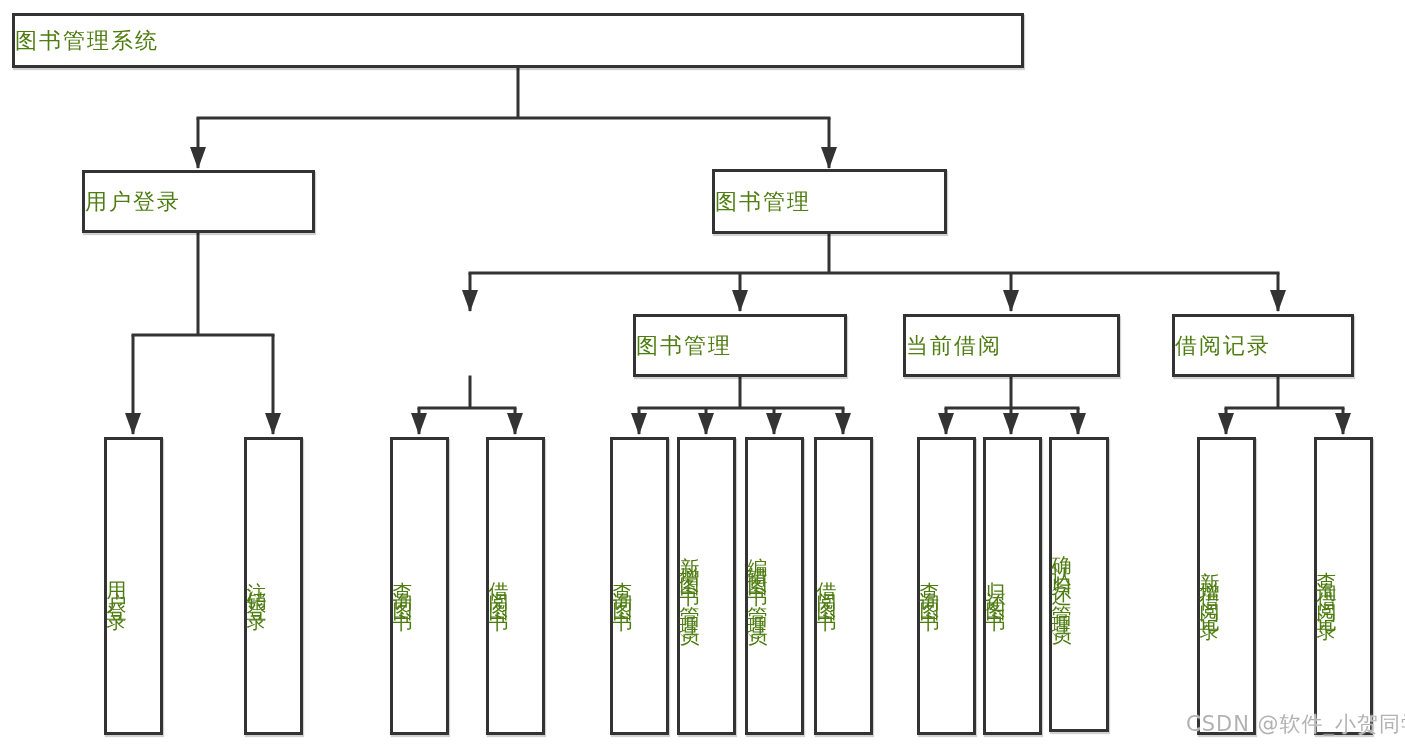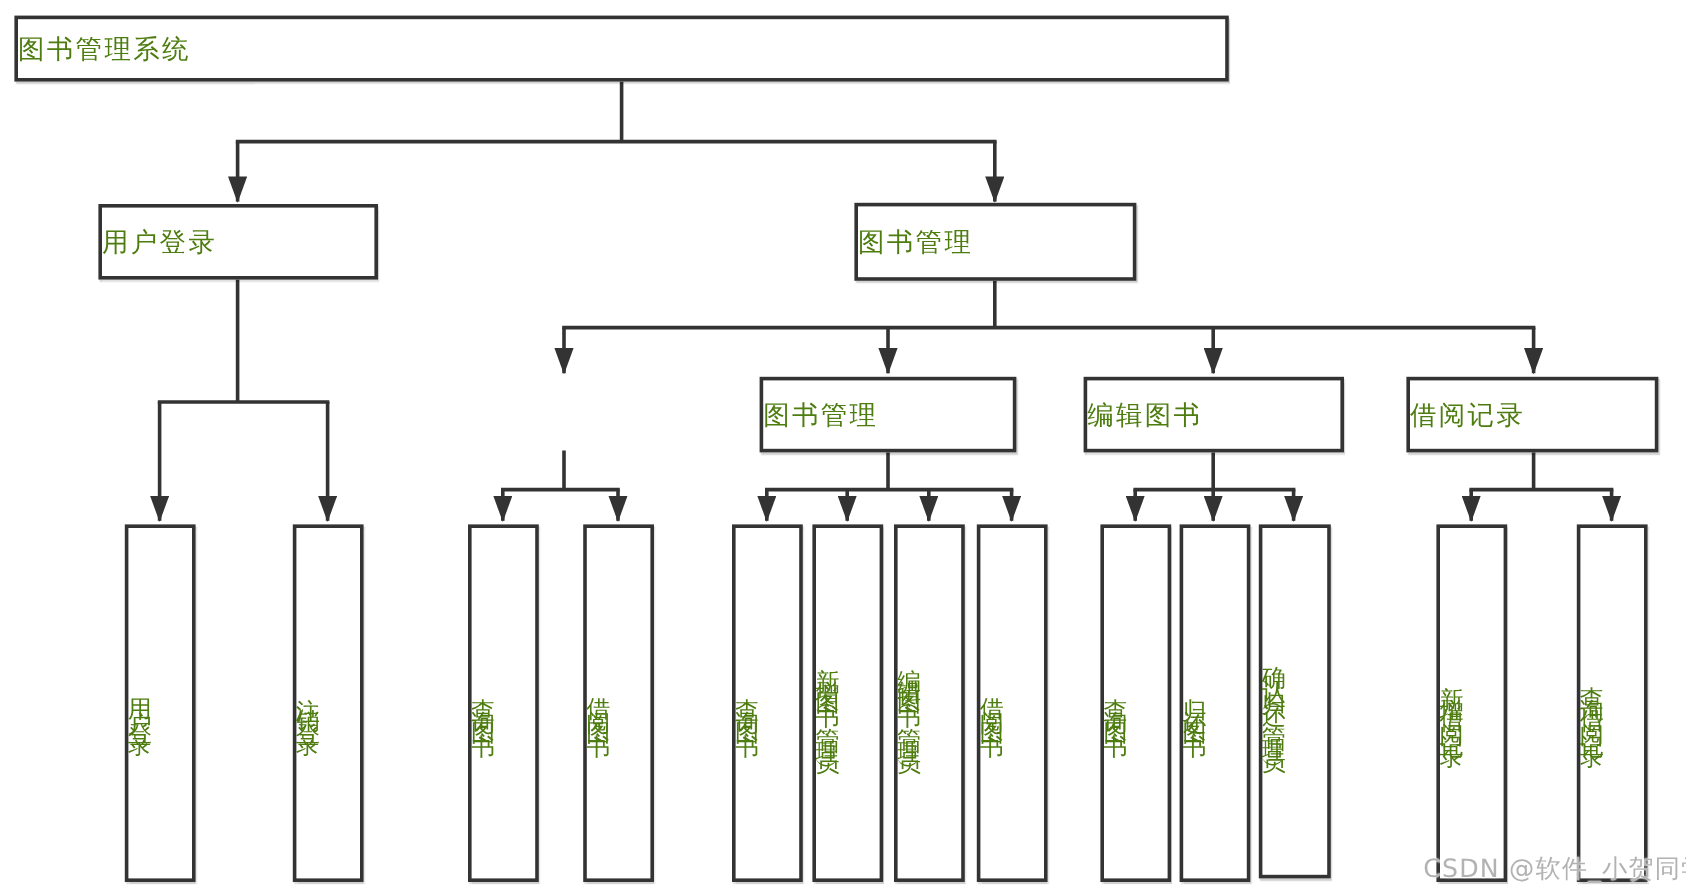--- a/index.html
+++ b/index.html
@@ -121,23 +121,23 @@
     <span>用户登录</span>
   </div>
   <div class="node h" style="left:712px; top:169px; width:235px; height:65px">
     <span>图书管理</span>
   </div>
 
   <div class="node h" style="left:633px; top:314px; width:214px; height:63px">
     <span>图书管理</span>
   </div>
   <div class="node h" style="left:903px; top:314px; width:217px; height:63px">
-    <span>编辑图书</span>
+    <span>当前借阅</span>
   </div>
-  <div class="node h" style="left:1172px; top:314px; width:210px; height:63px">
+  <div class="node h" style="left:1172px; top:314px; width:182px; height:63px">
     <span>借阅记录</span>
   </div>
 
   <div class="node v" style="left:104px; top:437px; width:59px; height:298px">
     <span>用户登录</span>
   </div>
   <div class="node v" style="left:244px; top:437px; width:59px; height:298px">
     <span>注销登录</span>
   </div>
 

